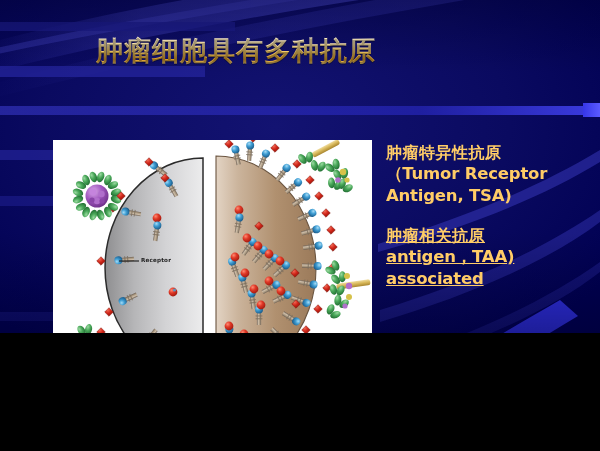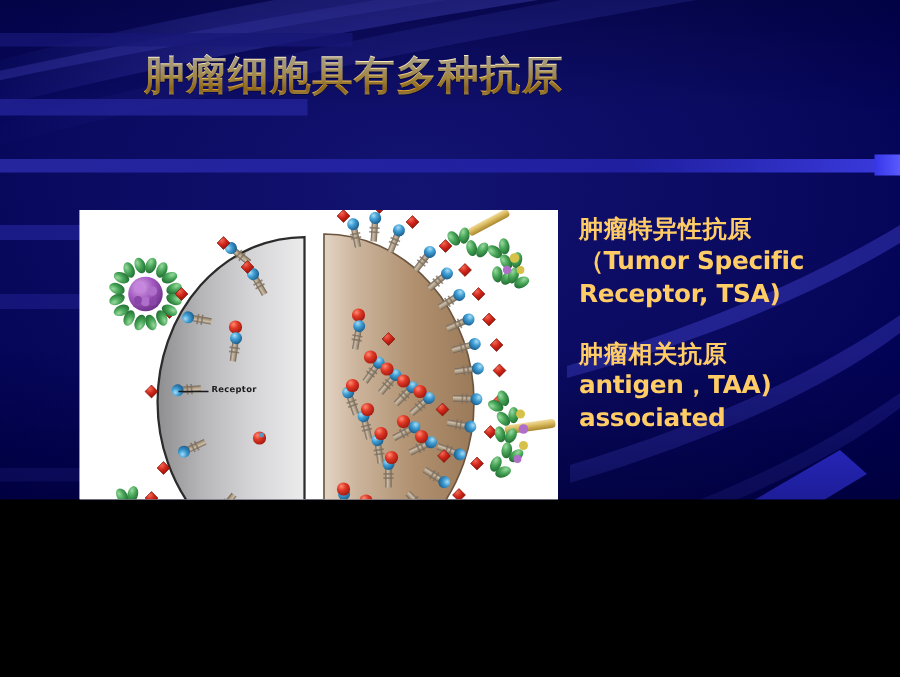--- a/index.html
+++ b/index.html
@@ -53,21 +53,21 @@
     font-size:16px;
     font-weight:600;
     letter-spacing:.5px;
   }
   #sidetext .en{
     font-family:"DejaVu Sans","Liberation Sans",sans-serif;
     font-size:16.5px;
     font-weight:bold;
     letter-spacing:-.2px;
   }
-  #sidetext .blk2{margin-top:18px;}
+  #sidetext .blk2{margin-top:18px;text-decoration:underline;}
 
   
   #panel{
     position:absolute;
     left:53px;top:140px;
     width:319px;height:254px;
     background:#ffffff;
     overflow:hidden;
   }
   #fig{position:absolute;inset:0;}
@@ -599,22 +599,22 @@
 
       <line x1="66" y1="121" x2="86" y2="121" stroke="#1a1a1a" stroke-width="1.1"></line>
     </svg>
 
     <div class="fig-label" style="left:88px;top:117px;">Receptor</div>
   </div>
 
   <div id="sidetext">
     <div class="blk1">
       <div class="zh">肿瘤特异性抗原</div>
-      <div class="en">（Tumor Specific</div>
-      <div class="en">Receptor, TSA)</div>
+      <div class="en">（Tumor Receptor</div>
+      <div class="en">Antigen, TSA)</div>
     </div>
     <div class="blk2">
       <div class="zh">肿瘤相关抗原</div>
       <div class="en">antigen，TAA)</div>
       <div class="en">associated</div>
     </div>
   </div>
 
 </div>
 

